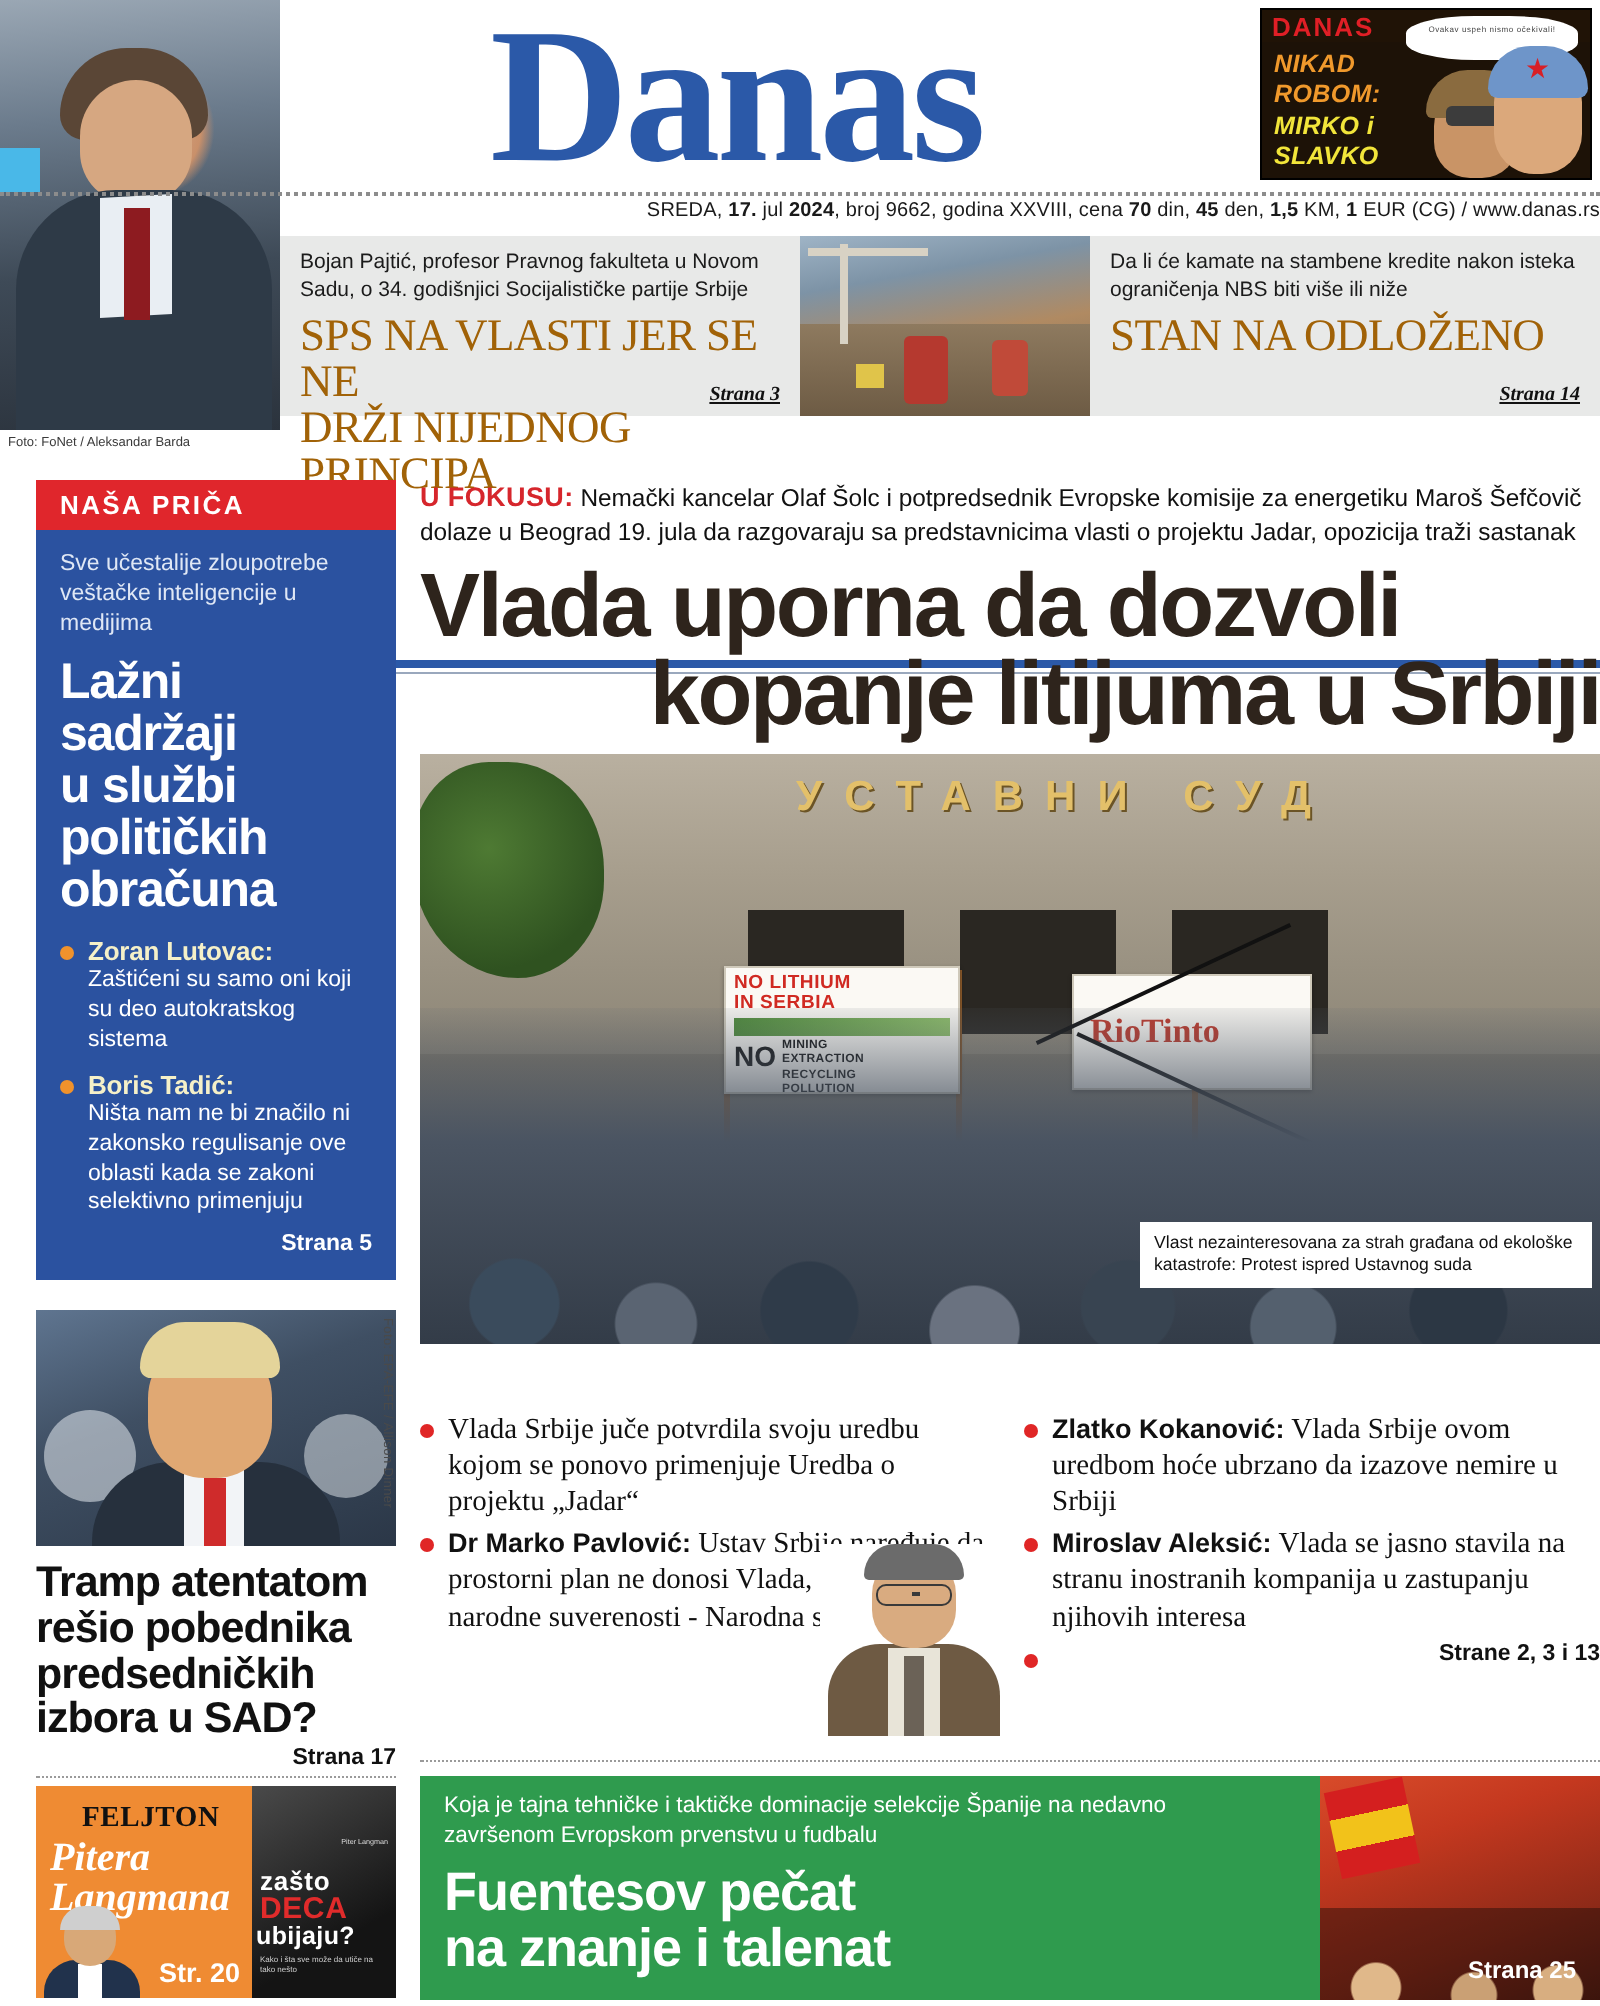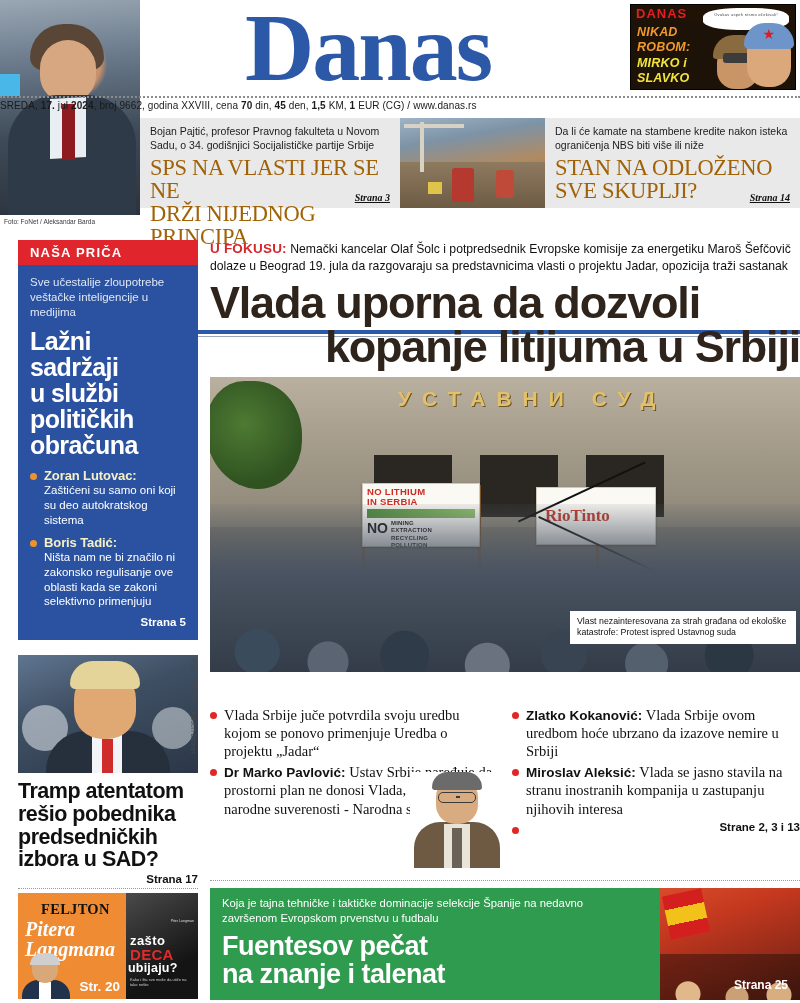--- a/index.html
+++ b/index.html
@@ -67,21 +67,21 @@
   .cf-binoc { position:absolute; left:16px; top:30px; width:30px; height:10px; background:#3c3c3c; border-radius:3px; }
   .cf-boy { position:absolute; right:2px; top:8px; width:44px; height:56px; background:#dba87b; border-radius:20px 20px 20px 20px; }
   .cf-cap { position:absolute; right:-1px; top:0px; width:50px; height:26px; background:#6e95c9; border-radius:26px 26px 6px 6px; }
   .cf-star { position:absolute; right:18px; top:4px; color:#d81f26; font-size:14px; line-height:1; }
 
   .dateline-rule {
     position:absolute; left:0; top:96px; width:800px; height:0;
     border-top: 2px dotted #8c8c8c;
   }
   .dateline {
-    position:absolute; left:0; top:100px; width:800px; text-align:left;
+    position:absolute; left:0; top:100px; width:800px; text-align:right;
     font-size:10px; color:#1a1a1a; letter-spacing:.1px;
   }
   .dateline b { font-weight:700; }
 
   
   .teasers { position:absolute; left:0; top:118px; width:800px; height:100px; }
   .teaser {
     position:absolute; top:0; height:90px; background:#e8e9e8;
     padding:7px 10px 0 10px;
   }
@@ -360,21 +360,20 @@
       <div class="ti-crane2"></div>
       <div class="ti-red"></div>
       <div class="ti-red2"></div>
       <div class="ti-yell"></div>
     </div>
 
     <div class="teaser t2">
       <div class="teaser-kicker">Da li će kamate na stambene kredite nakon isteka ograničenja NBS biti više ili niže</div>
       <div class="teaser-head">
         <div>STAN NA ODLOŽENO</div>
-        <div>SVE SKUPLJI?</div>
       </div>
       <div class="teaser-page">Strana 14</div>
     </div>
 
     <div class="blue-rule"></div>
     <div class="blue-rule2"></div>
   </div>
 
   <div class="photo-credit-left">Foto: FoNet / Aleksandar Barda</div>
 

